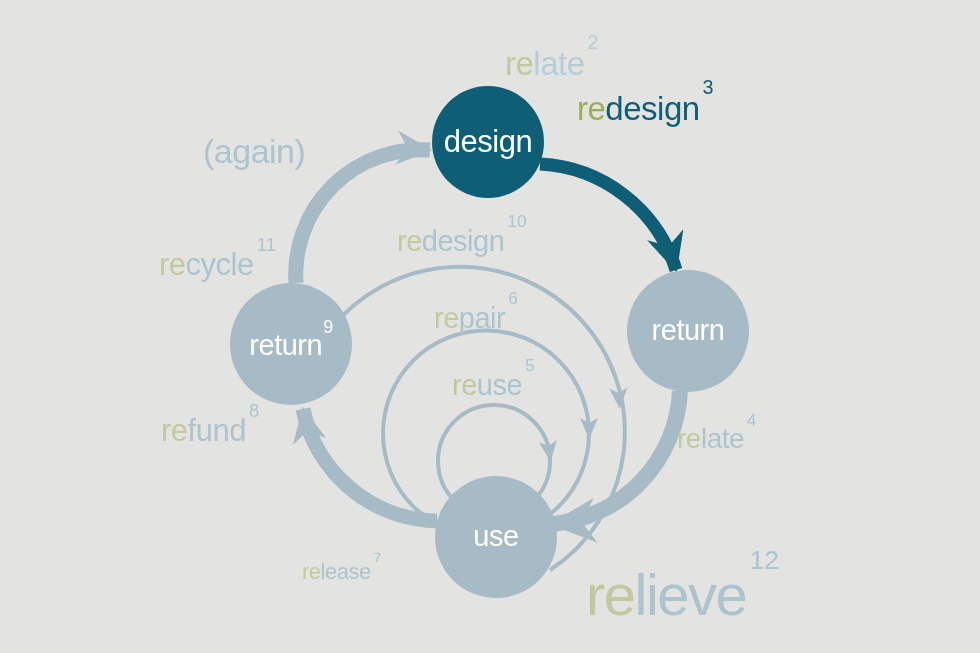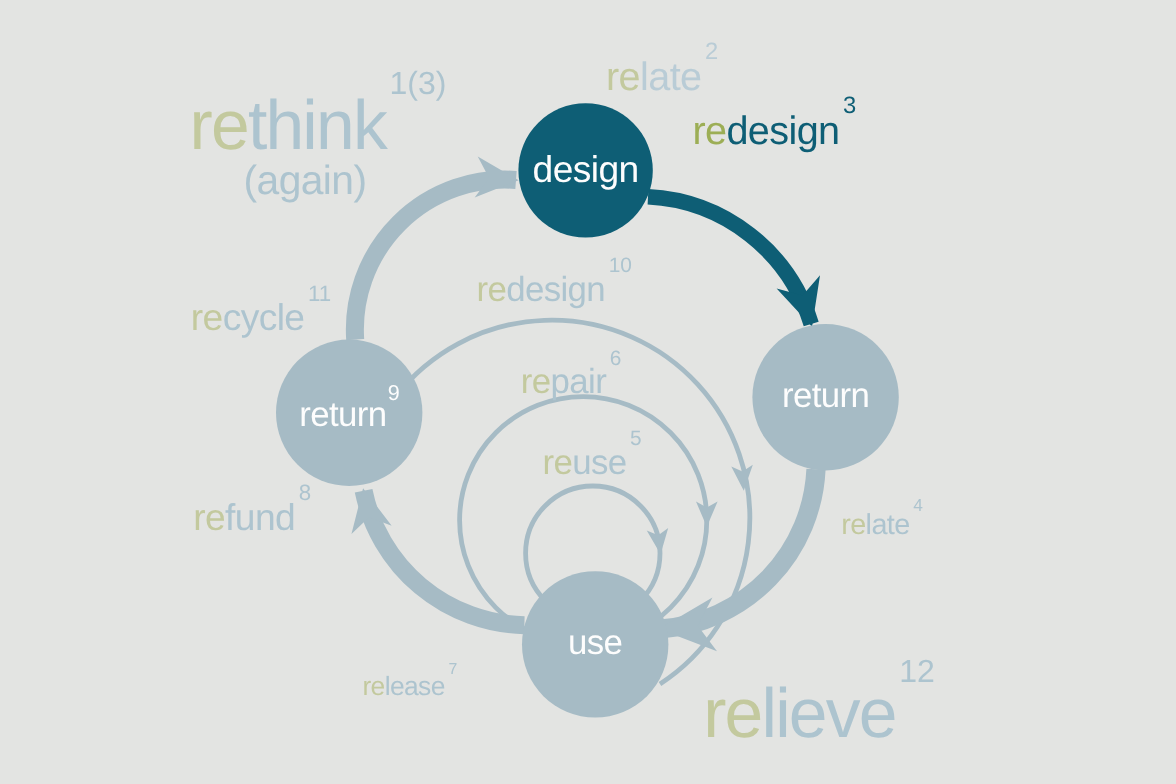--- a/index.html
+++ b/index.html
@@ -79,33 +79,30 @@
   <div class="node-label" style="left:598px;top:316px;font-size:29px">
     <span>return</span>
   </div>
   <div class="node-label" style="left:406px;top:522px;font-size:29px">
     <span>use</span>
   </div>
   <div class="node-label" style="left:201px;top:329px;font-size:29px">
     <span>return</span><sup class="sup">9</sup>
   </div>
 
-  <div class="word big" style="left:158px;top:76px;font-size:58px">
-    <span class="re">re</span><span class="rest">think</span><sup class="sup">1(3)</sup>
-  </div>
   <div class="word" style="left:203px;top:134px;font-size:34px">
     <span>(again)</span>
   </div>
   <div class="word reduce" style="left:505px;top:47px;font-size:33px">
     <span class="re">re</span><span class="rest">late</span><sup class="sup">2</sup>
   </div>
   <div class="word redesign" style="left:577px;top:92px;font-size:33px">
     <span class="re">re</span><span class="rest">design</span><sup class="sup">3</sup>
   </div>
-  <div class="word" style="left:701px;top:425px;font-size:24px">
+  <div class="word" style="left:677px;top:425px;font-size:28px">
     <span class="re">re</span><span class="rest">late</span><sup class="sup">4</sup>
   </div>
   <div class="word" style="left:452px;top:370px;font-size:29px">
     <span class="re">re</span><span class="rest">use</span><sup class="sup">5</sup>
   </div>
   <div class="word" style="left:434px;top:303px;font-size:29px">
     <span class="re">re</span><span class="rest">pair</span><sup class="sup">6</sup>
   </div>
   <div class="word" style="left:302px;top:560px;font-size:22px">
     <span class="re">re</span><span class="rest">lease</span><sup class="sup">7</sup>

